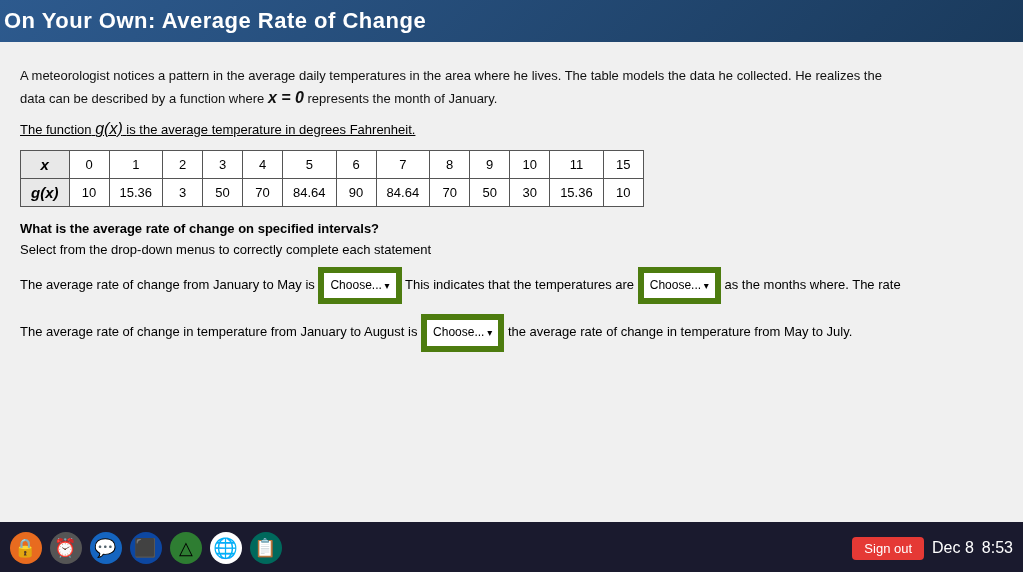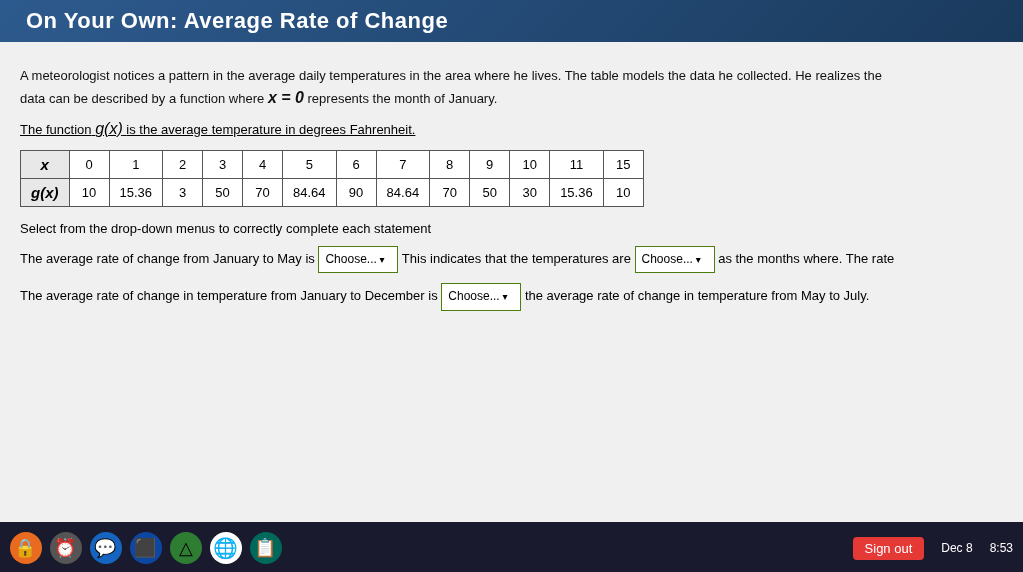--- a/index.html
+++ b/index.html
@@ -10,21 +10,21 @@
       height: 572px;
       overflow: hidden;
       position: relative;
     }
 
     .title-bar {
       background: linear-gradient(135deg, #2d5a8e, #1a3a5c);
       color: white;
       font-size: 22px;
       font-weight: bold;
-      padding: 8px 26px;
+      padding: 8px 4px;
       letter-spacing: 0.5px;
     }
 
     .main-content {
       background: #f0f0f0;
       margin: 0;
       padding: 24px 20px 10px 20px;
       height: calc(572px - 44px - 48px);
       overflow: hidden;
     }
@@ -69,21 +69,21 @@
       font-size: 15px;
     }
 
     .question-section {
       font-size: 13px;
       margin-bottom: 6px;
     }
 
     .dropdown-inline {
       display: inline-block;
-      border: 1px solid #4d7c0f;
+      border: 6px solid #4d7c0f;
       background: white;
       padding: 2px 6px;
       font-size: 12px;
       cursor: pointer;
       min-width: 80px;
     }
 
     .dropdown-arrow::after {
       content: " ▾";
       font-size: 10px;
@@ -129,36 +129,36 @@
     .taskbar-icon.gray { background: #555; }
     .taskbar-icon.blue { background: #1565c0; }
     .taskbar-icon.dark-blue { background: #0d47a1; }
     .taskbar-icon.green { background: #2e7d32; }
     .taskbar-icon.chrome { background: white; }
     .taskbar-icon.teal { background: #00695c; }
 
     .taskbar-right {
       display: flex;
       align-items: center;
-      gap: 17px;
+      gap: 8px;
     }
 
     .sign-out-btn {
       background: #e53935;
       color: white;
       border: none;
       border-radius: 4px;
       padding: 4px 12px;
       font-size: 13px;
       cursor: pointer;
     }
 
     .taskbar-info {
       color: white;
-      font-size: 12px;
+      font-size: 16px;
     }
 
     .equals-expr {
       font-size: 16px;
       font-style: italic;
       font-weight: bold;
     }
   </style>
 </head>
 <body>
@@ -210,34 +210,37 @@
       <td><span>84.64</span></td>
       <td><span>70</span></td>
       <td><span>50</span></td>
       <td><span>30</span></td>
       <td><span>15.36</span></td>
       <td><span>10</span></td>
     </tr>
   </tbody>
     </table>
 
+  <div class="question-section">
+    <strong><span>What is the average rate of change on specified intervals?</span></strong>
+  </div>
   <div class="question-section" style="margin-bottom:10px;">
     <span>Select from the drop-down menus to correctly complete each statement</span>
   </div>
 
   <div class="statement-line">
     <span>The average rate of change from January to May is</span>
     <span class="dropdown-inline dropdown-arrow"><span>Choose...</span></span>
     <span>This indicates that the temperatures are</span>
     <span class="dropdown-inline dropdown-arrow"><span>Choose...</span></span>
     <span>as the months where. The rate</span>
   </div>
 
   <div class="statement-line" style="margin-top:10px;">
-    <span>The average rate of change in temperature from January to December is</span>
+    <span>The average rate of change in temperature from January to August is</span>
     <span class="dropdown-inline dropdown-arrow"><span>Choose...</span></span>
     <span>the average rate of change in temperature from May to July.</span>
   </div>
 
 </div>
 
 <div class="taskbar">
   <div class="taskbar-left">
     <div class="taskbar-icon orange">🔒</div>
     <div class="taskbar-icon gray">⏰</div>

